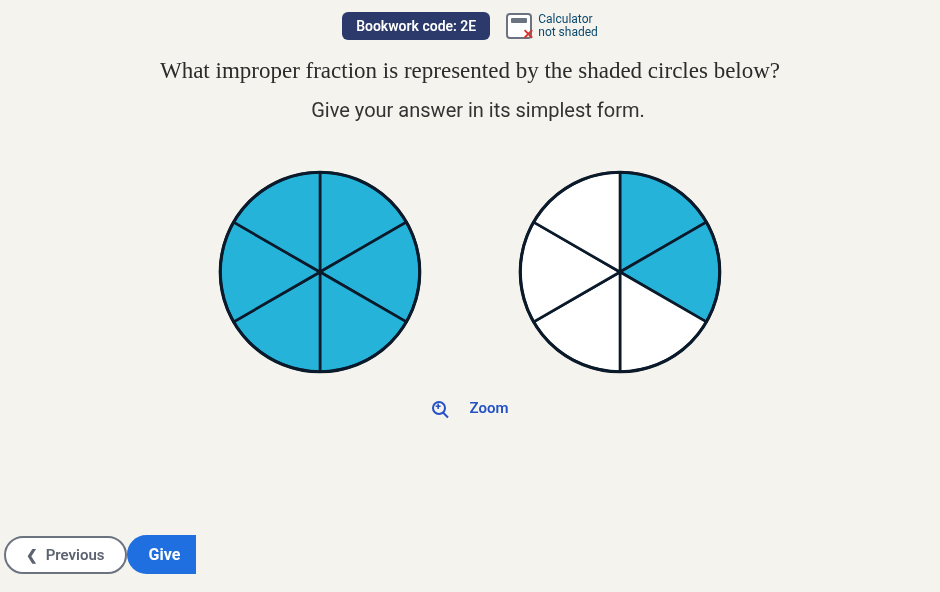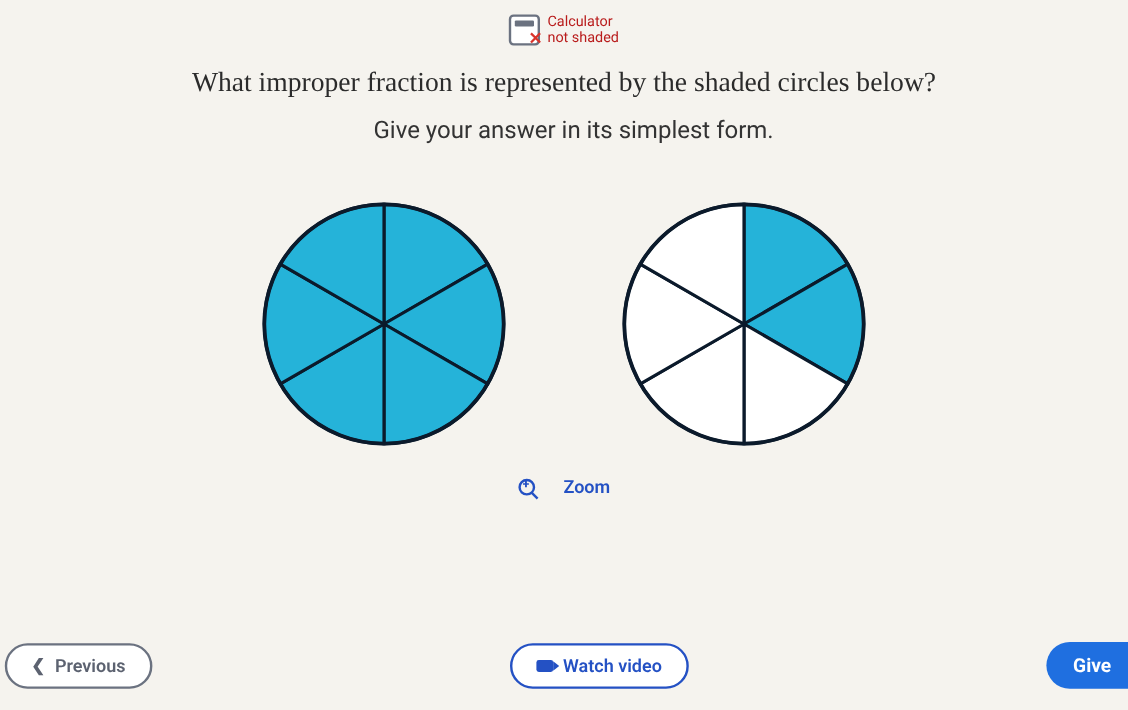--- a/index.html
+++ b/index.html
@@ -52,21 +52,21 @@
       position: absolute;
       bottom: -4px; right: -4px;
       color: #d9332b;
       font-weight: 900;
       font-size: 14px;
       line-height: 1;
     }
     .calc-text {
       font-size: 12px;
       line-height: 1.1;
-      color: #b91c1c;
+      color: #0c4a6e;
     }
     .question {
       text-align: center;
       margin-top: 18px;
       font-size: 23px;
       color: #2b2b2b;
       padding: 0 64px;
       font-family: Liberation Serif, serif;
     }
     .sub {
@@ -135,20 +135,21 @@
       margin-right: -6px;
     }
     .vid-icon{ width:14px; height:10px; background:#2451c4; position:relative; border-radius:2px;}
     .vid-icon::after{content:""; position:absolute; right:-5px; top:1px; border-left:5px solid #2451c4; border-top:4px solid transparent; border-bottom:4px solid transparent;}
     .chev { font-size: 14px; }
   </style>
 </head>
 <body>
 
 <div class="header">
+  <div class="bookwork-badge">Bookwork code: 2E</div>
   <div class="calc-group">
     <div class="calc-icon">
         <span class="x">✕</span>
       </div>
     <div class="calc-text">
       <div>Calculator</div>
       <div>not shaded</div>
     </div>
   </div>
 </div>
@@ -180,22 +181,16 @@
 <div class="zoom">
   <span class="mag"></span>
   <span>Zoom</span>
 </div>
 
 <div class="bottom">
   <div class="pill prev-pill">
     <span class="chev">❮</span>
     <span>Previous</span>
   </div>
-  <div class="center-slot">
-    <div class="pill">
-      <span class="vid-icon"></span>
-      <span>Watch video</span>
-    </div>
-  </div>
   <div class="answer-btn">
     <span>Give</span>
   </div>
 </div>
 
 </body></html>

